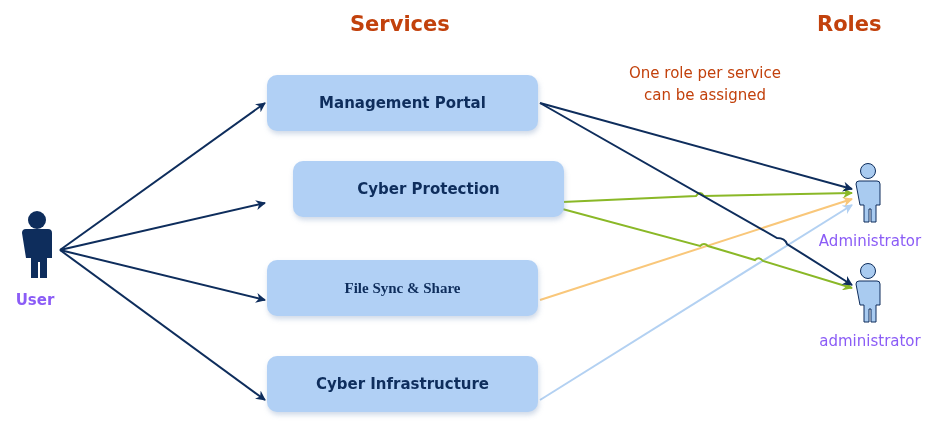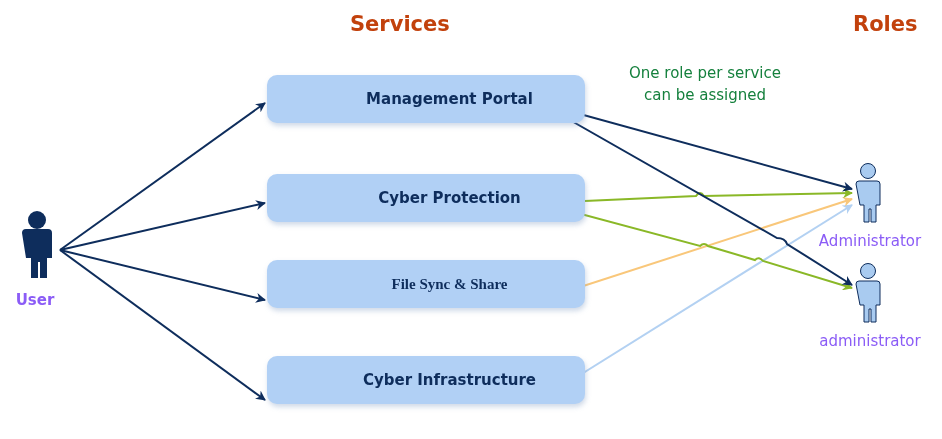--- a/index.html
+++ b/index.html
@@ -1,31 +1,31 @@
 <!DOCTYPE html>
 <html><head>
 <meta charset="utf-8">
 <style>
   html, body { margin: 0; padding: 0; background: #ffffff; }
   body { width: 942px; height: 439px; position: relative; overflow: hidden;
          font-family: "DejaVu Sans", "Liberation Sans", sans-serif; color: #0e2d5c; }
   .heading { position: absolute; font-weight: bold; font-size: 21px; color: #c2410c; }
-  .note { position: absolute; font-size: 15px; color: #15803d; text-align: center; line-height: 22px; }
-  .svc { position: absolute; left: 267px; width: 271px; height: 48px; background: #b1d0f5;
+  .note { position: absolute; font-size: 15px; color: #c2410c; text-align: center; line-height: 22px; }
+  .svc { position: absolute; left: 267px; width: 271px; height: 56px; background: #b1d0f5;
          border-radius: 10px; box-shadow: 1px 3px 5px rgba(120,150,190,0.35);
          display: flex; align-items: center; justify-content: center;
-         font-weight: bold; font-size: 15px; color: #0e2d5c; padding-left: 47px; }
+         font-weight: bold; font-size: 15px; color: #0e2d5c; }
   .label { position: absolute; font-size: 15px; color: #8b5cf6; text-align: center; line-height: 22px; }
   svg.edges { position: absolute; left: 0; top: 0; }
 </style>
 </head>
 <body>
 
 <div class="heading" style="left:350px; top:12px;">Services</div>
-<div class="heading" style="left:853px; top:12px;">Roles</div>
+<div class="heading" style="left:817px; top:12px;">Roles</div>
 
 <div class="note" style="left:615px; top:62px; width:180px;">
   <div>One role per service</div>
   <div>can be assigned</div>
 </div>
 
 <svg class="edges" width="942" height="439">
   <defs>
     <marker id="arrow-navy" markerWidth="10" markerHeight="10" refX="9" refY="5" orient="auto" markerUnits="userSpaceOnUse">
         <path d="M0,0 L10,5 L0,10 L3,5 Z" fill="#0e2d5c"></path>
@@ -65,20 +65,20 @@
 
   <g fill="#a9cbf0" stroke="#0e2d5c" stroke-width="1">
     <circle cx="868" cy="271" r="7.5"></circle>
     <path d="M856,284 q0,-3 3,-3 h18 q3,0 3,3 v21 h-4 v17 h-5 v-13 h-2 v13 h-5 v-17 h-4 z"></path>
   </g>
 </svg>
 
 <div class="label" style="left:5px; top:289px; width:60px;font-weight:bold;">User</div>
 
 <div class="svc" style="top:75px;">Management Portal</div>
-<div class="svc" style="top:174px;">Cyber Protection</div>
+<div class="svc" style="top:161px;margin-left:26px;">Cyber Protection</div>
 <div class="svc" style="top:260px;font-family:Liberation Serif, serif;">File Sync &amp; Share</div>
 <div class="svc" style="top:356px;">Cyber Infrastructure</div>
 
 <div class="label" style="left:808px; top:230px; width:124px;">Administrator</div>
 <div class="label" style="left:808px; top:330px; width:124px;">
   <div>administrator</div>
 </div>
 
 </body></html>

